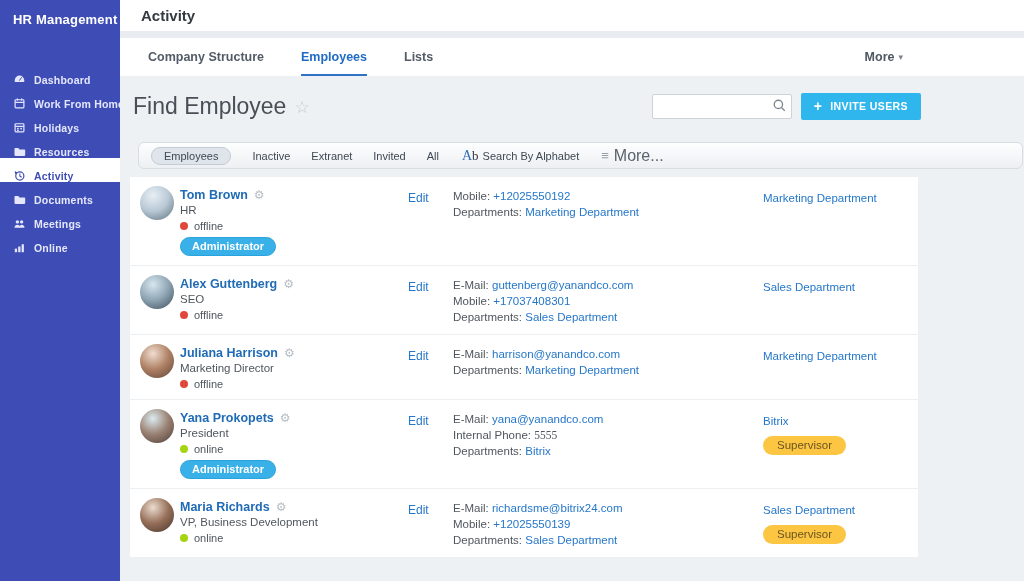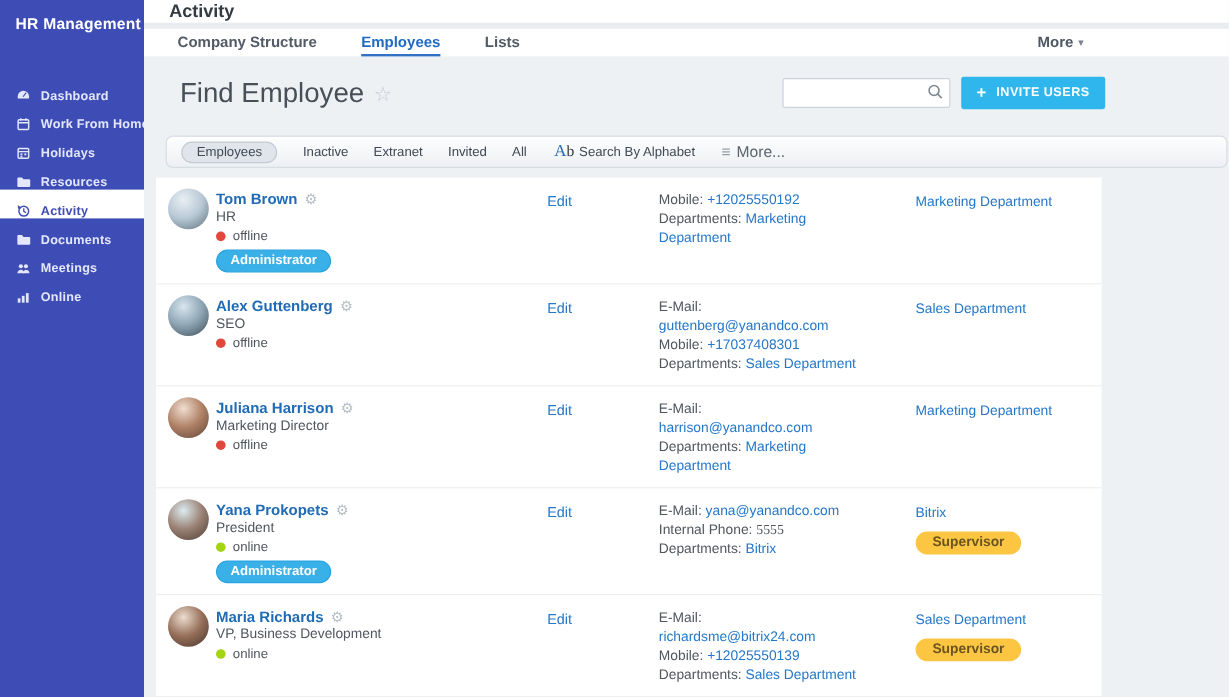--- a/index.html
+++ b/index.html
@@ -28,44 +28,44 @@
   .gapband{height:7px;background:#e9edf1;}
   .tabbar{height:38px;background:#fff;display:flex;align-items:stretch;padding-left:28px;position:relative;}
   .tab{display:flex;align-items:center;margin-right:37px;font-size:12.5px;font-weight:bold;color:#525b66;cursor:pointer;border-bottom:2px solid transparent;padding-top:2px;white-space:nowrap;}
   .tab.active{color:#1f6cc5;border-bottom-color:#3272c4;}
   .tab-more{position:absolute;right:121px;top:0;bottom:0;display:flex;align-items:center;font-size:12.5px;font-weight:bold;color:#4e5762;cursor:pointer;}
   .tab-more .caret{font-size:9px;margin-left:4px;color:#7b848e;}
 
   .content{flex:1;background:#eef1f4;padding:10px 0 0 10px;}
 
   .title-row{display:flex;justify-content:space-between;align-items:center;height:40px;padding-left:3px;width:788px;}
-  .page-title{font-size:23px;color:#494f57;display:flex;align-items:center;margin-left:17px;}
+  .page-title{font-size:23px;color:#494f57;display:flex;align-items:center;}
   .star{color:#c4cad1;font-size:17px;margin-left:8px;cursor:pointer;padding-top:3px;}
   .title-actions{display:flex;align-items:center;}
   .search-box{position:relative;width:140px;height:25px;margin-right:9px;}
   .search-box input{width:100%;height:100%;box-sizing:border-box;border:1px solid #ccd3da;border-radius:2px;background:#fff;padding:0 26px 0 8px;font-size:12px;color:#333;outline:none;font-family:inherit;}
   .search-icon{position:absolute;right:5px;top:4px;cursor:pointer;display:inline-flex;}
   .btn-invite{height:27px;background:#2fb6ec;border:none;border-radius:2px;color:#fff;font-size:10.5px;font-weight:bold;letter-spacing:.4px;padding:0 13px;display:flex;align-items:center;cursor:pointer;font-family:inherit;}
   .btn-invite .plus{font-size:14px;margin-right:8px;font-weight:bold;line-height:1;}
 
   
   .filterbar{margin:16px 1px 8px 8px;height:27px;border:1px solid #d7dde2;border-radius:6px;background:linear-gradient(#fdfefe,#edf0f3);display:flex;align-items:center;padding:0 12px;box-sizing:border-box;}
   .fpill{background:#dfe5ea;border:1px solid #c3cbd3;border-radius:13px;padding:2px 12px;font-size:11px;color:#3f4854;cursor:pointer;white-space:nowrap;}
   .flink{font-size:11px;color:#3f4854;margin-left:21px;cursor:pointer;white-space:nowrap;}
   .falpha{margin-left:23px;display:flex;align-items:baseline;cursor:pointer;}
   .ab-a{font-family:"Liberation Serif","DejaVu Serif",serif;font-size:14px;color:#2e6cb5;}
   .ab-b{font-family:"Liberation Serif","DejaVu Serif",serif;font-size:13px;color:#33373c;}
   .falpha-label{font-size:11px;color:#3f4854;margin-left:4px;}
   .fmore{margin-left:22px;display:flex;align-items:center;cursor:pointer;}
   .fmore .ham{font-size:13px;color:#97a0aa;margin-right:5px;line-height:1;}
-  .fmore-label{font-size:13px;color:#5a636e;}
+  .fmore-label{font-size:16px;color:#5a636e;}
 
   
   .list{background:#fff;width:788px;}
-  .row{display:flex;padding:9px 10px;border-bottom:1px solid #edf0f3;gap:48px;}
+  .row{display:flex;padding:9px 10px;border-bottom:1px solid #edf0f3;}
   .col-person{width:268px;flex:0 0 268px;display:flex;box-sizing:border-box;}
   .avatar{width:34px;height:34px;border-radius:50%;flex:0 0 34px;margin-right:6px;cursor:pointer;}
   .av0{background:radial-gradient(circle at 38% 28%,#e9eff4 0%,#b9c9d6 48%,#5d6f7c 100%);}
   .av1{background:radial-gradient(circle at 38% 28%,#d8e6ef 0%,#8fa6b5 48%,#3c4a55 100%);}
   .av2{background:radial-gradient(circle at 38% 28%,#f0ddd1 0%,#b08266 48%,#5e4338 100%);}
   .av3{background:radial-gradient(circle at 38% 28%,#dcebf0 0%,#9a8274 48%,#4e3c34 100%);}
   .av4{background:radial-gradient(circle at 38% 28%,#ecdccf 0%,#97705a 48%,#46342c 100%);}
   .pinfo{padding-top:2px;}
   .nameline{display:flex;align-items:center;line-height:14px;}
   .name{font-size:12.5px;font-weight:bold;color:#1f6bb5;cursor:pointer;text-decoration:none;}
@@ -78,21 +78,21 @@
   .status-text{font-size:11px;color:#50565e;}
   .badge-admin{display:inline-block;margin-top:5px;background:#3ab0e8;border:1px solid #28a3dd;color:#fff;font-size:11px;font-weight:bold;padding:2px 11px;border-radius:12px;line-height:13px;}
   .col-edit{width:45px;flex:0 0 45px;padding-top:2px;}
   .col-edit a{font-size:12px;color:#2577c9;cursor:pointer;text-decoration:none;}
   .col-contact{flex:1;padding-top:2px;}
   .cline{font-size:11.5px;line-height:16px;color:#50565e;}
   .cline a{color:#2577c9;cursor:pointer;text-decoration:none;}
   .cline .plainval{color:#50565e;font-family:Liberation Serif, serif;}
   .col-dept{width:145px;flex:0 0 145px;padding-top:2px;}
   .dept-link{font-size:11.5px;color:#2577c9;cursor:pointer;text-decoration:none;display:inline-block;line-height:14px;}
-  .badge-sup{display:inline-block;margin-top:7px;background:#fcc643;color:#6a5420;font-size:11.5px;font-weight:bold;padding:3px 14px;border-radius:12px;line-height:13px;}
+  .badge-sup{display:inline-block;margin-top:7px;background:#fcc643;color:#6a5420;font-size:11.5px;font-weight:normal;padding:3px 14px;border-radius:12px;line-height:13px;}
   .sprite{position:absolute;width:0;height:0;overflow:hidden;}
 </style>
 </head>
 <body>
 
 <svg class="sprite" aria-hidden="true">
   <symbol id="i-gauge" viewBox="0 0 16 16">
     <path d="M8 3.2A5.8 5.8 0 0 0 2.2 9v2.2h11.6V9A5.8 5.8 0 0 0 8 3.2z" fill="currentColor"></path>
     <path d="M10.8 5.2 7.7 9.4" stroke="#3e4db6" stroke-width="1.2" fill="none"></path>
   </symbol>

